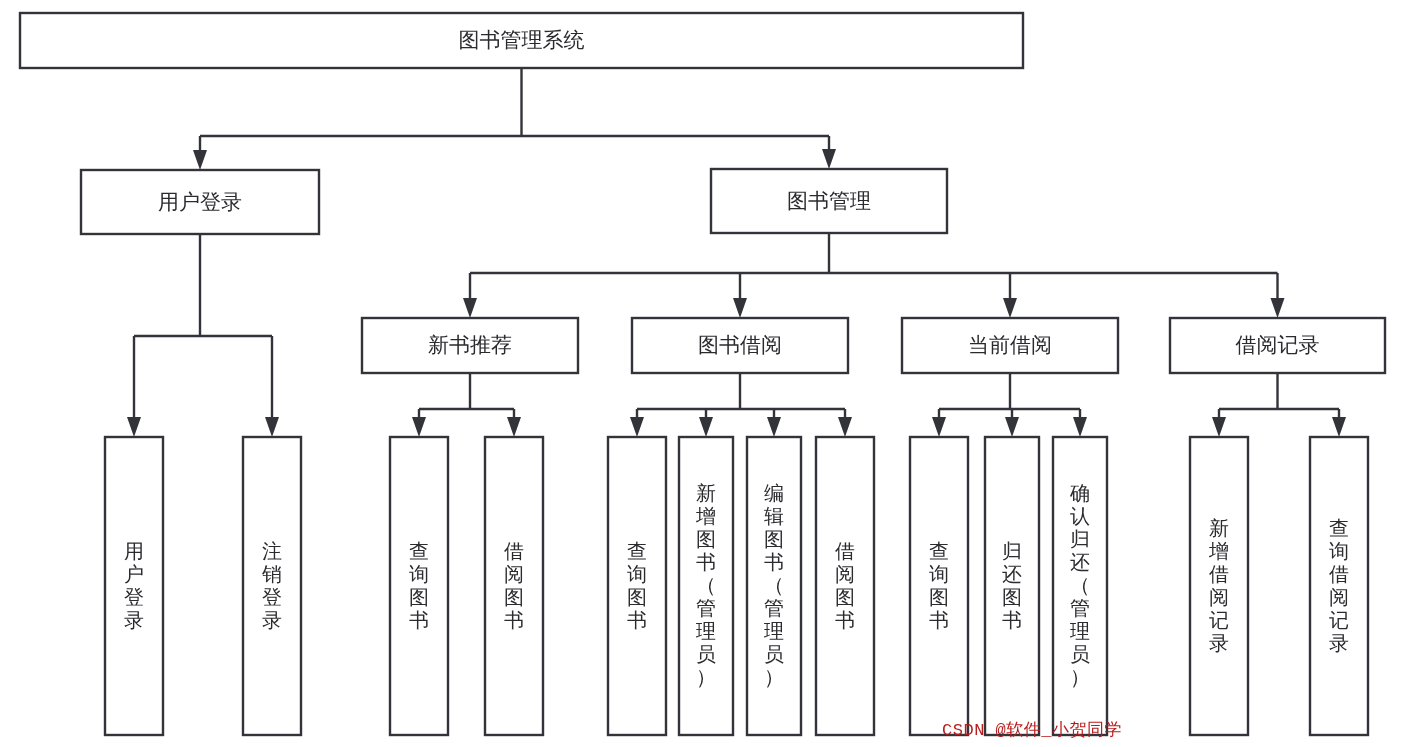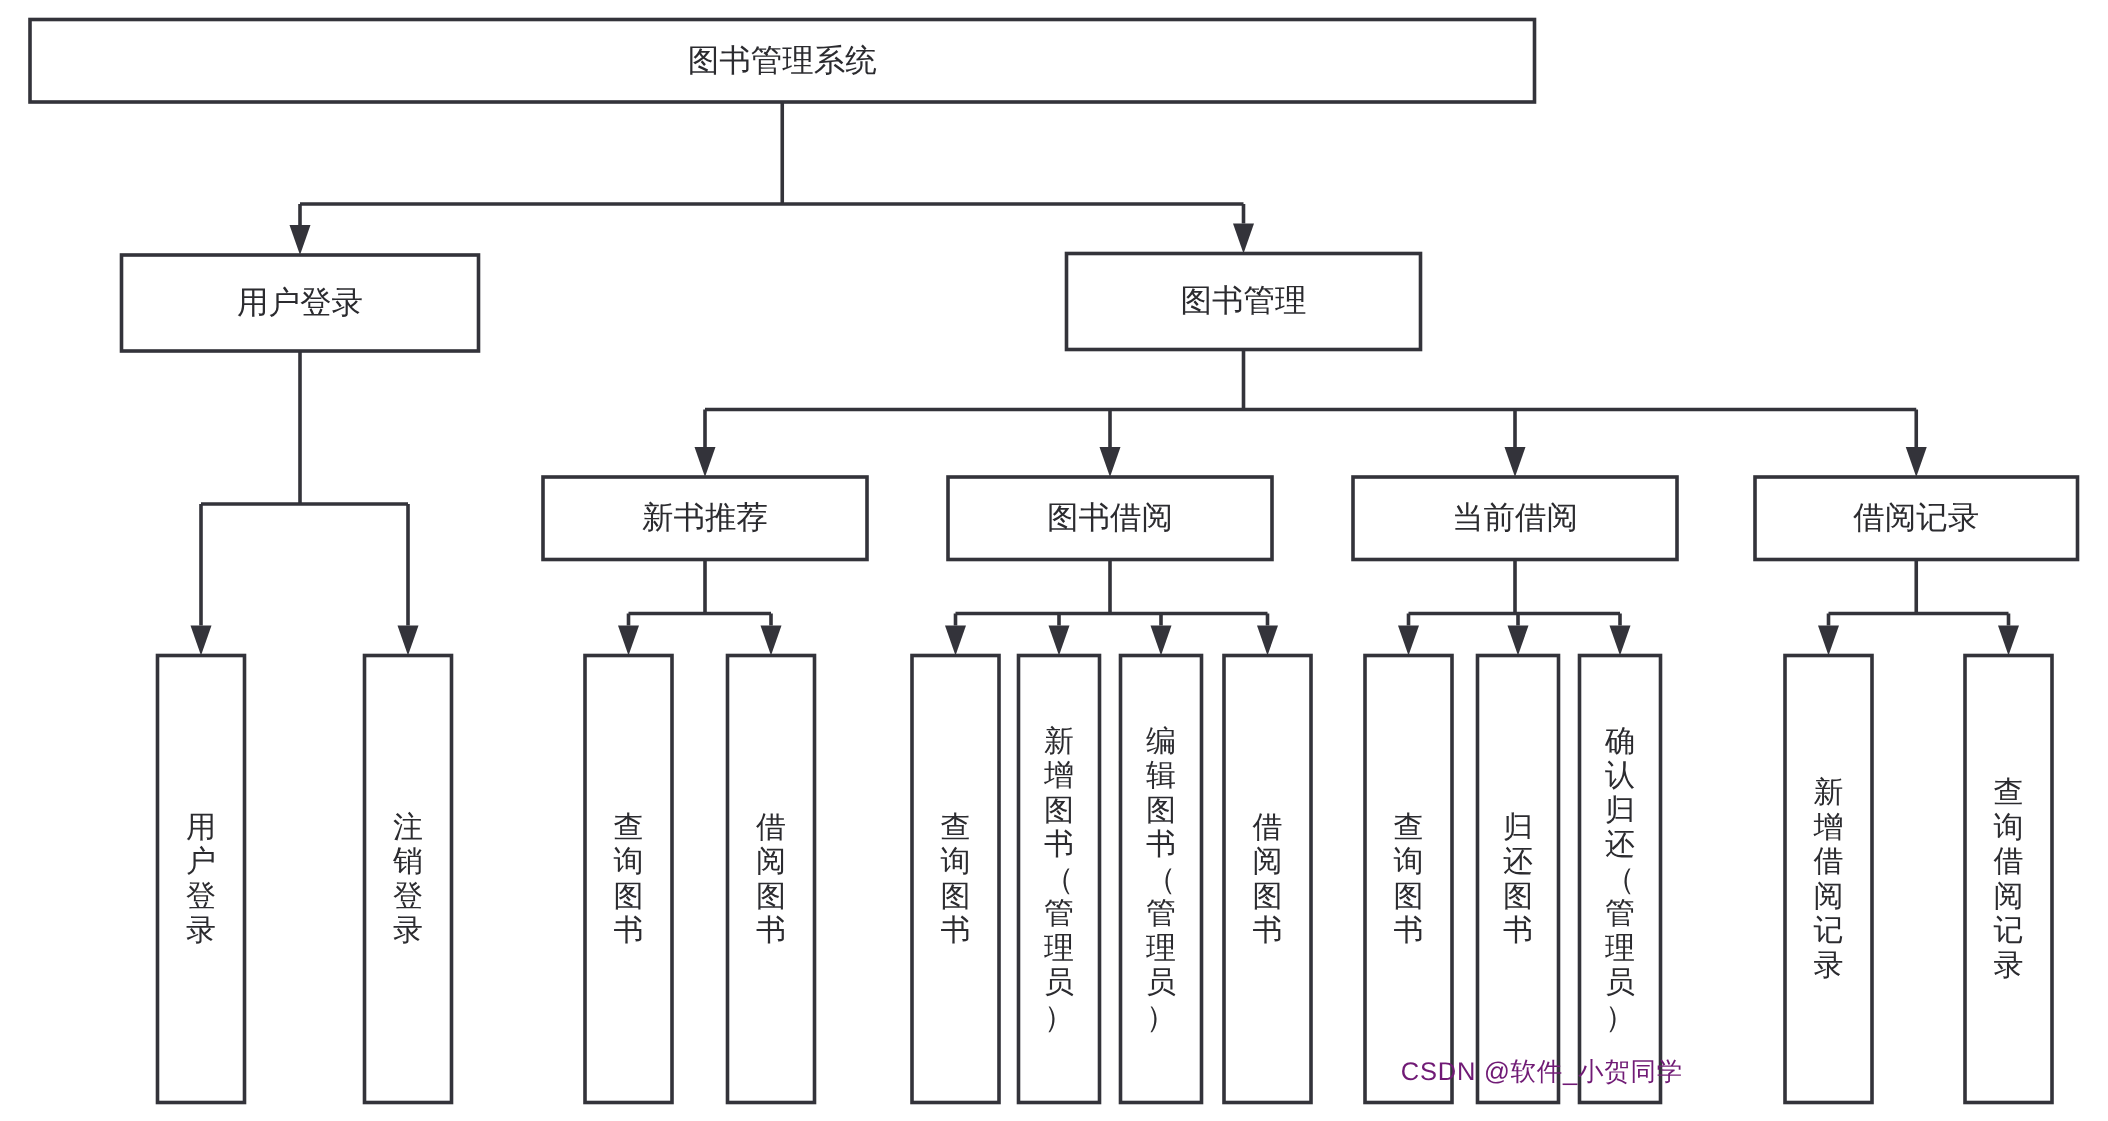--- a/index.html
+++ b/index.html
@@ -49,24 +49,24 @@
     stroke-width: 2.4;
     fill: none;
   }
   .arrow-head {
     fill: #33333a;
     stroke: none;
   }
   .watermark-text {
     position: absolute;
     right: 12px;
-    bottom: 21px;
-    font-family: Liberation Sans, sans-serif;
+    bottom: 6px;
+    font-family: Liberation Mono, monospace;
     font-size: 17px;
-    color: #701a75;
+    color: #b91c1c;
     white-space: nowrap;
     letter-spacing: 0.5px;
   }
 </style>
 </head>
 <body>
 
 <div id="diagram-root">
   <svg id="tree-svg" viewBox="0 0 1405 747" xmlns="http://www.w3.org/2000/svg">
     <g id="connectors-layer">

